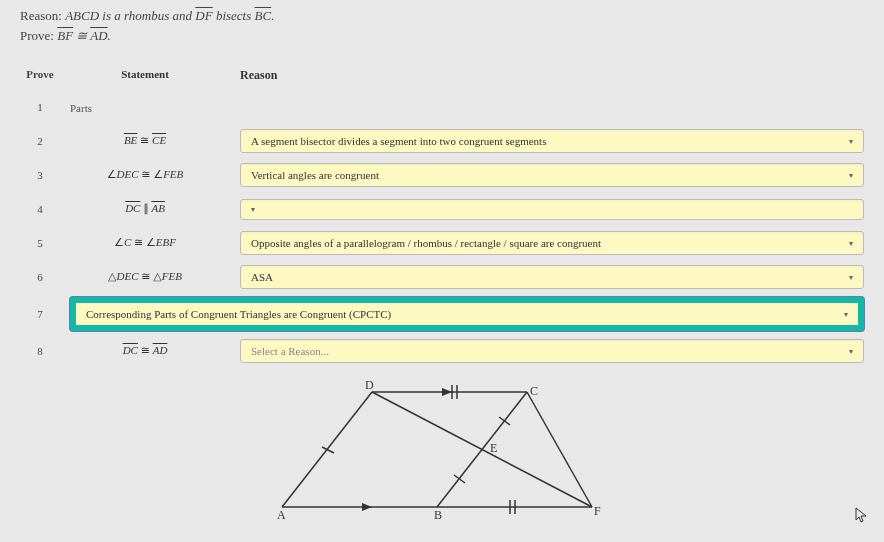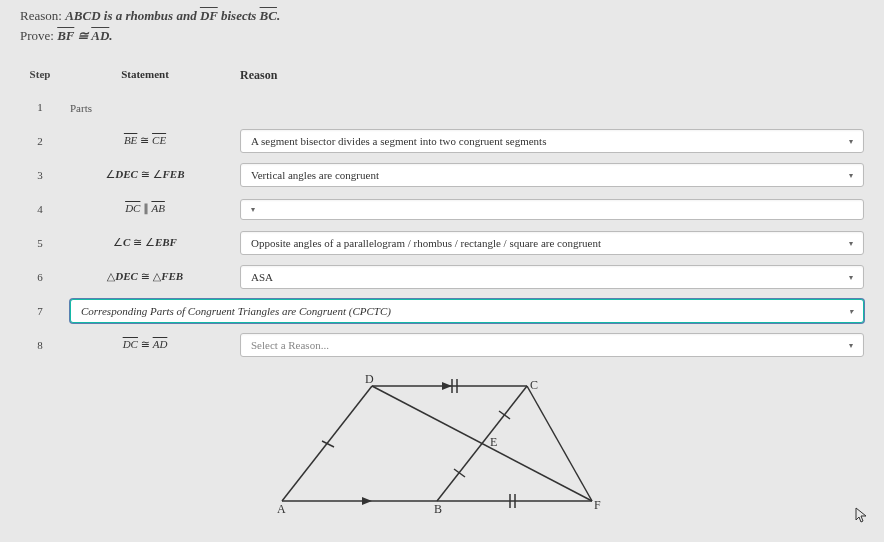--- a/index.html
+++ b/index.html
@@ -14,21 +14,21 @@
     }
     .problem-statement {
       margin-bottom: 20px;
     }
     .given-line, .prove-line {
       font-size: 13px;
       color: #444;
       margin-bottom: 4px;
     }
     .given-line .label, .prove-line .label { font-weight: normal; }
-    .math { font-style: italic; font-weight: bold; }
+    .math { font-style: italic; }
     .over { text-decoration: overline; font-style: italic; }
     .proof-table {
       margin-top: 10px;
       width: 100%;
     }
     .proof-header {
       display: flex;
       font-weight: bold;
       font-size: 12px;
       color: #333;
@@ -52,36 +52,35 @@
       font-size: 11px;
       color: #333;
       padding: 0 6px;
     }
     .statement-col .math, .statement-col .over { font-size: 11px; }
     .reason-col {
       flex: 1;
       padding-left: 10px;
     }
     .reason-box {
-      background: #ffffff;
+      background: #fef9c3;
       border: 1px solid #bbb;
       border-radius: 3px;
       padding: 5px 10px;
       font-size: 11px;
       color: #333;
       position: relative;
       display: flex;
       justify-content: space-between;
       align-items: center;
       box-shadow: inset 0 1px 2px rgba(0,0,0,0.05);
     }
     .reason-box.selected {
-      border: 1px solid #14b8a6;
+      border: 6px solid #14b8a6;
       box-shadow: 0 0 0 1px #5a7fb0;
-      font-style: italic;
     }
     .reason-placeholder { color: #888; }
     .reason-static { font-size: 11px; color: #555; }
     .caret {
       font-size: 8px;
       color: #666;
     }
     .multi-line { line-height: 1.2; }
     .diagram {
       margin-top: 12px;
@@ -104,21 +103,21 @@
     <span class="math"><span class="math">ABCD</span> is a rhombus and <span class="over">DF</span> bisects <span class="over">BC</span>.</span>
   </div>
   <div class="prove-line">
     <span class="label">Prove:</span>
     <span class="math"><span class="over">BF</span> ≅ <span class="over">AD</span>.</span>
   </div>
 </div>
 
 <div class="proof-table">
   <div class="proof-header">
-    <div class="step-col">Step</div>
+    <div class="step-col">Prove</div>
     <div class="statement-col">Statement</div>
     <div class="reason-col">Reason</div>
   </div>
   <div id="rows-container">
       <div class="proof-row">
         <div class="step-col">1</div>
         <div class="reason-col"><span class="reason-static">Parts</span></div>
       </div>
       <div class="proof-row">
         <div class="step-col">2</div>

